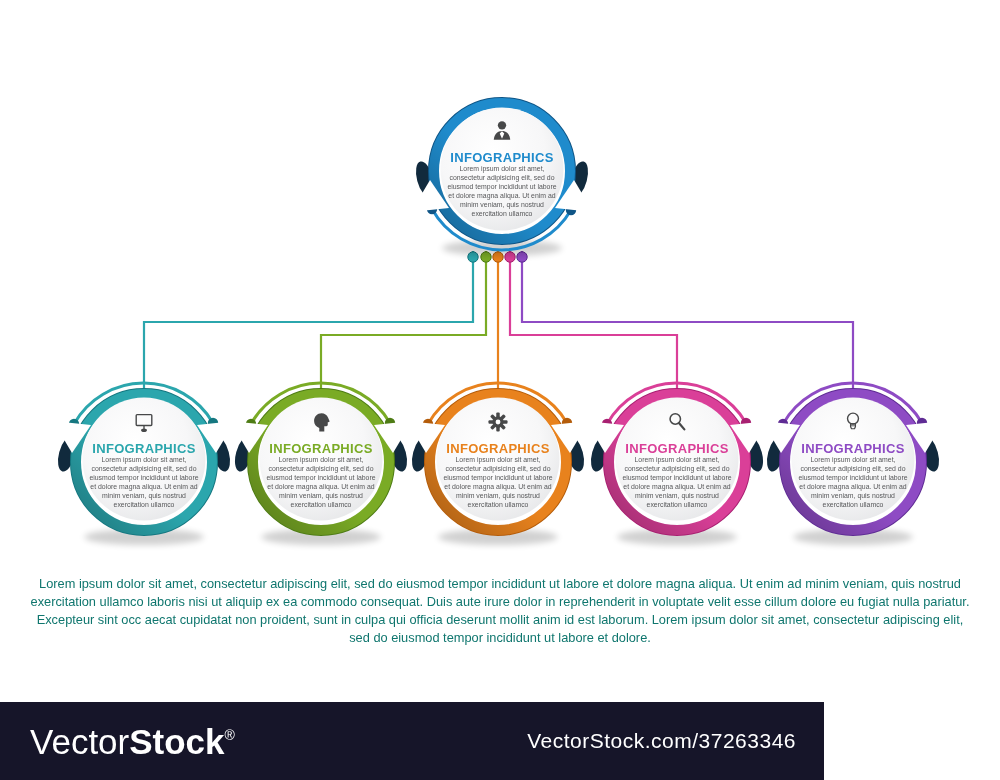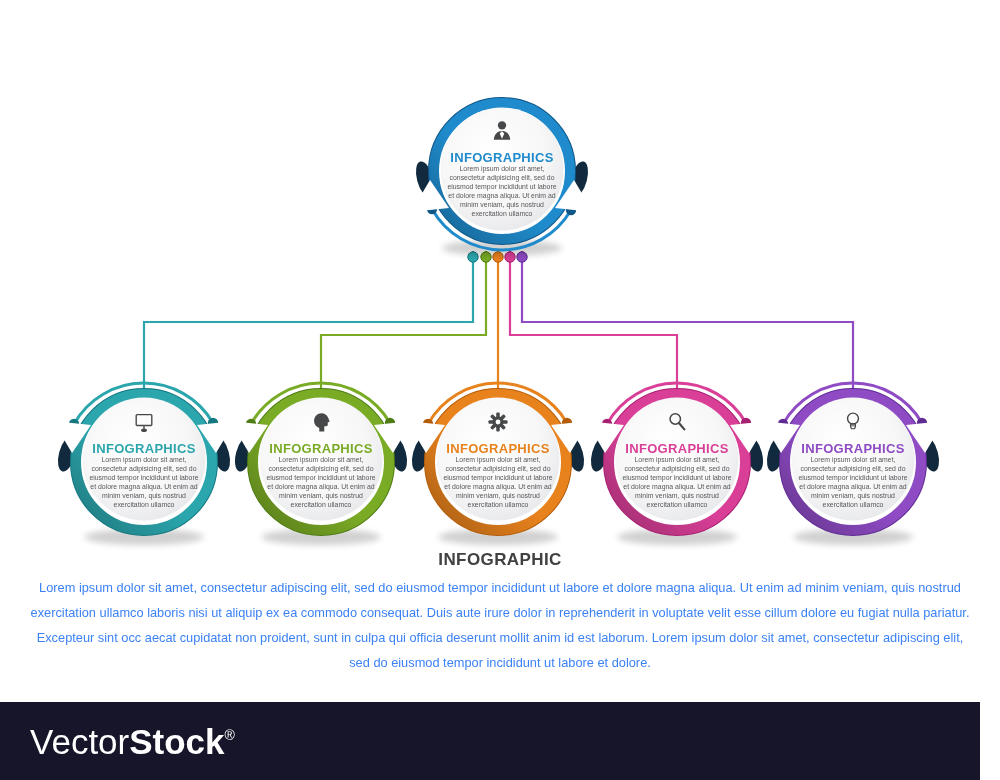--- a/index.html
+++ b/index.html
@@ -16,23 +16,23 @@
   .node .icon svg{width:26px;height:26px;display:inline-block;}
   .node .ntitle{position:absolute;left:0;top:84px;width:210px;text-align:center;
     font-size:13px;font-weight:bold;letter-spacing:.3px;color:var(--c);}
   .node .nbody{position:absolute;left:48px;top:97.5px;width:114px;text-align:center;
     font-size:6.9px;line-height:1.33;color:#565759;}
   .flipg{transform:translateY(210px) scaleY(-1);}
   
   .foot-title{position:absolute;left:0;top:550px;width:1000px;text-align:center;
     font-size:17px;font-weight:bold;letter-spacing:.4px;color:#414042;}
   .foot-para{position:absolute;left:30px;top:575px;width:940px;text-align:center;
-    font-size:12.8px;line-height:25px;color:#3b82f6;}
-  
-  .wm-bar{position:absolute;left:0;top:702px;width:980px;height:78px;background:var(--bar,#161529);
+    font-size:12.8px;line-height:18px;color:#0f766e;}
+  
+  .wm-bar{position:absolute;left:0;top:702px;width:824px;height:78px;background:var(--bar,#161529);
     display:flex;align-items:center;justify-content:space-between;z-index:3;}
   .wm-logo{margin-left:30px;color:#fff;font-size:35px;line-height:1;}
   .wm-logo .lt{font-weight:normal;}
   .wm-logo .bd{font-weight:bold;}
   .wm-logo .reg{font-size:14px;vertical-align:14px;font-weight:normal;}
   .wm-ref{margin-right:28px;color:#fff;font-size:21px;letter-spacing:.5px;}
 </style>
 </head>
 <body>
 
@@ -201,20 +201,20 @@
       <svg viewBox="0 0 30 30">
         <circle cx="15" cy="11" r="6.3" fill="none" stroke="var(--icon)" stroke-width="1.6"></circle>
         <path d="M12.2 17.2h5.6v3.2l-1.1 2.4h-3.4l-1.1-2.4z" fill="none" stroke="var(--icon)" stroke-width="1.4" stroke-linejoin="round"></path>
         <line x1="12.4" y1="19.4" x2="17.6" y2="19.4" stroke="var(--icon)" stroke-width="1"></line>
       </svg>
     </div>
     <div class="ntitle">INFOGRAPHICS</div>
     <div class="nbody">Lorem ipsum dolor sit amet, consectetur adipisicing elit, sed do eiusmod tempor incididunt ut labore et dolore magna aliqua. Ut enim ad minim veniam, quis nostrud exercitation ullamco</div>
   </div>
 
-  <div class="foot-title">INFOGRAPHIC</div>
   <div class="foot-para">Lorem ipsum dolor sit amet, consectetur adipiscing elit, sed do eiusmod tempor incididunt ut labore et dolore magna aliqua. Ut enim ad minim veniam, quis nostrud exercitation ullamco laboris nisi ut aliquip ex ea commodo consequat. Duis aute irure dolor in reprehenderit in voluptate velit esse cillum dolore eu fugiat nulla pariatur. Excepteur sint occ aecat cupidatat non proident, sunt in culpa qui officia deserunt mollit anim id est laborum.  Lorem ipsum dolor sit amet, consectetur adipiscing elit, sed do eiusmod tempor incididunt ut labore et dolore.</div>
 
   <div class="wm-bar">
     <div class="wm-logo"><span class="lt">Vector</span><span class="bd">Stock</span><span class="reg">®</span></div>
+    <div class="wm-ref">VectorStock.com/37263346</div>
   </div>
 
 </div>
 
 </body></html>

